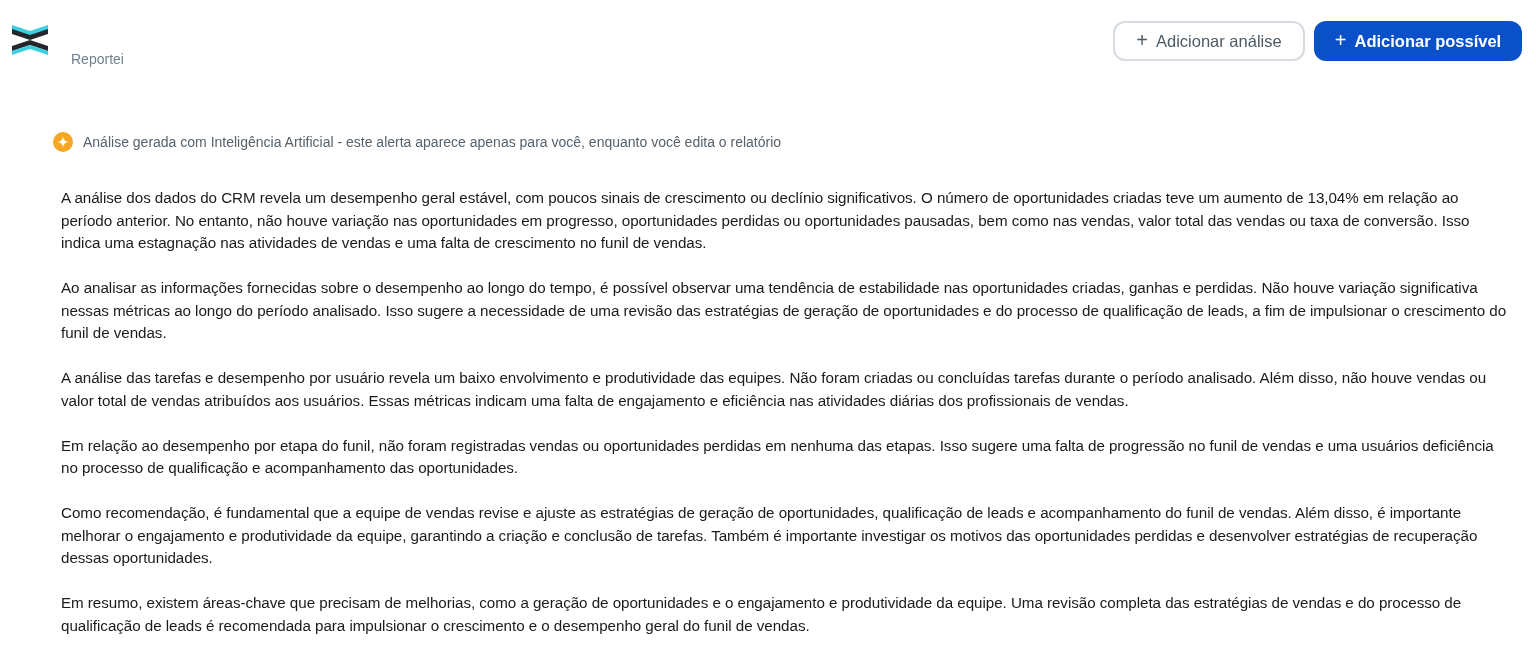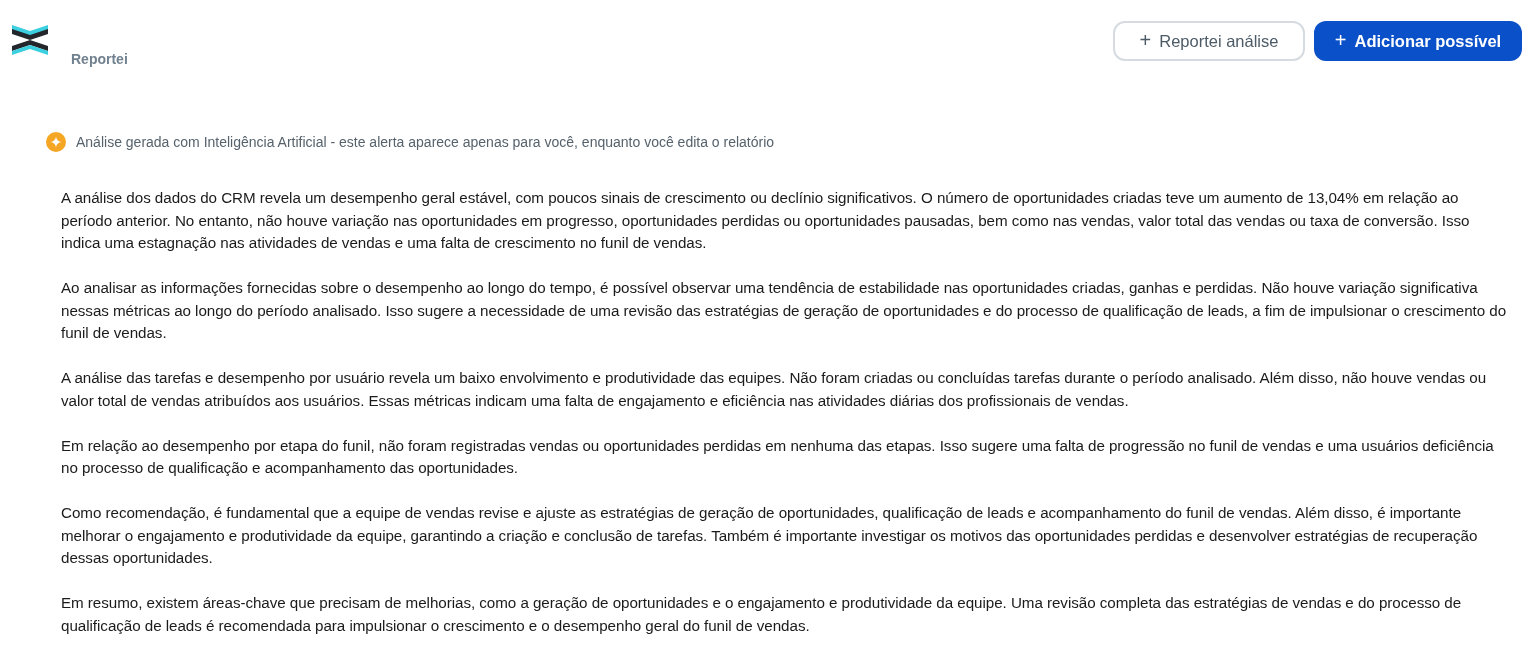--- a/index.html
+++ b/index.html
@@ -2,49 +2,49 @@
 <html><head>
 <meta charset="utf-8">
 <style>
   * { box-sizing: border-box; margin: 0; padding: 0; }
   html, body { width: 1536px; height: 670px; background: #ffffff; overflow: hidden; }
   body { font-family: "Liberation Sans", sans-serif; color: #1d1d1f; position: relative; }
 
   .header { position: absolute; left: 0; top: 0; width: 1536px; height: 80px; }
   .logo { position: absolute; left: 11px; top: 22px; width: 38px; height: 36px; }
   .brand-title { position: absolute; left: 70px; top: 16px; font-size: 23px; font-weight: 700; color: #23272b; letter-spacing: 0.1px; }
-  .brand-sub { position: absolute; left: 71px; top: 51px; font-size: 14px; font-weight: 700; color: #71818f; }
+  .brand-sub { position: absolute; left: 71px; top: 51px; font-size: 14px; font-weight: 400; color: #71818f; }
 
   .btn { position: absolute; top: 21px; height: 40px; border-radius: 12px; font-size: 16.5px; display: flex; align-items: center; justify-content: center; gap: 8px; cursor: pointer; font-family: "Liberation Sans", sans-serif; }
   .btn-outline { left: 1113px; width: 192px; border: 2px solid #d5dbe0; background: #fff; color: #4d5b66; }
   .btn-primary { left: 1314px; width: 208px; border: none; background: #0a50c8; color: #fff; font-weight: 700; }
   .btn .plus { font-size: 20px; font-weight: 400; line-height: 1; margin-top: -2px; }
 
-  .ai-alert { position: absolute; left: 46px; top: 132px; display: flex; align-items: center; gap: 10px; }
+  .ai-alert { position: absolute; left: 53px; top: 132px; display: flex; align-items: center; gap: 10px; }
   .ai-icon { width: 20px; height: 20px; border-radius: 50%; background: #f5a623; display: flex; align-items: center; justify-content: center; }
   .ai-text { font-size: 14px; color: #56626c; }
 
   .content { position: absolute; left: 61px; top: 187px; width: 1450px; }
   .content p { font-size: 15.2px; line-height: 22.5px; color: #1b1b1b; margin-bottom: 22.5px; letter-spacing: -0.05px; }
 </style>
 </head>
 <body>
 
 <div class="header">
   <svg class="logo" viewBox="0 0 38 36">
     <path d="M1 3 L19 9 L37 3 L37 9 L19 15 L1 9 Z" fill="#3ccfe0"></path>
     <path d="M1 7 L19 13 L37 7 L37 12 L19 18 L1 12 Z" fill="#23272b"></path>
     <path d="M1 29 L19 23 L37 29 L37 24 L19 18 L1 24 Z" fill="#23272b"></path>
     <path d="M1 33 L19 27 L37 33 L37 29 L19 23 L1 29 Z" fill="#3ccfe0"></path>
   </svg>
   <div class="brand-sub">Reportei</div>
 
   <button class="btn btn-outline">
     <span class="plus">+</span>
-    <span>Reportei análise</span>
+    <span>Adicionar análise</span>
   </button>
   <button class="btn btn-primary">
     <span class="plus">+</span>
     <span>Adicionar possível</span>
   </button>
 </div>
 
 <div class="ai-alert">
   <span class="ai-icon">
     <svg width="12" height="12" viewBox="0 0 12 12">

